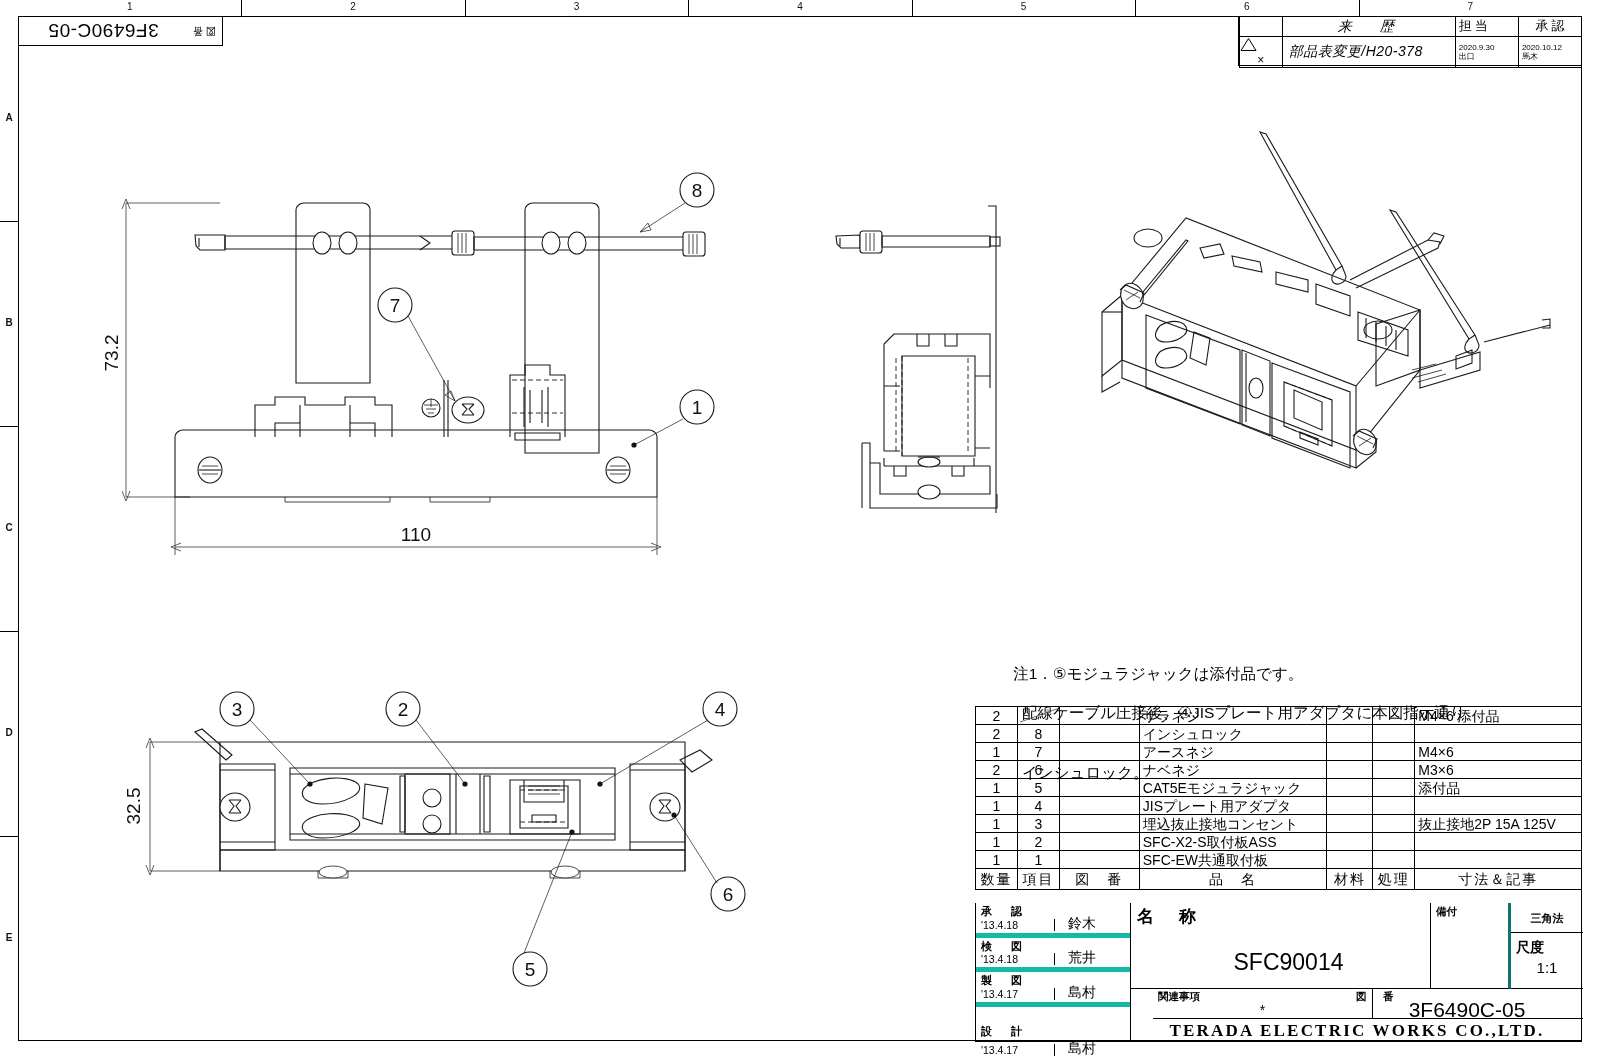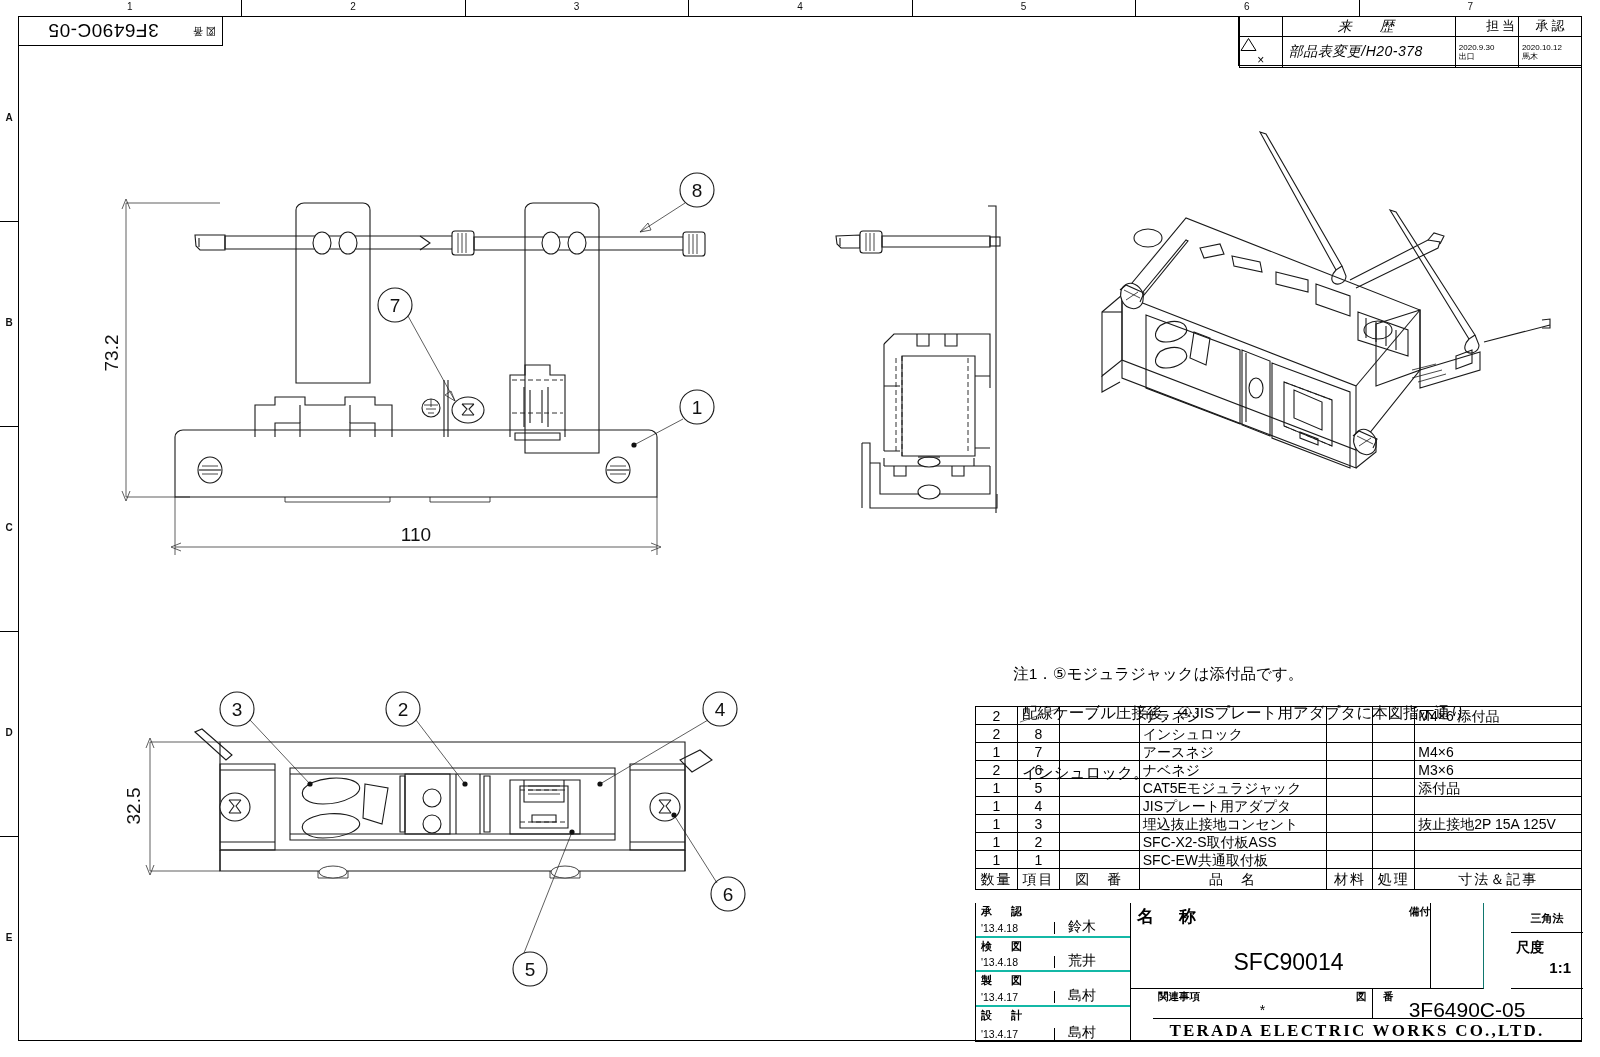--- a/index.html
+++ b/index.html
@@ -118,24 +118,24 @@
     border: 1px solid #000;
     border-top: none;
   }
   .tb-appr {
     position: absolute; left: 0; top: 0;
     width: 155px; height: 139px;
     border-right: 1px solid #000;
   }
   .tb-ar {
     position: relative; height: 34.7px;
-    border-bottom: 2px solid #14b8a6;
+    border-bottom: 5px solid #14b8a6;
     font-size: 11px;
   }
-  .tb-ar:last-child { border-bottom: none; }
+  .tb-ar:last-child { border-bottom: none; margin-top: 16px; }
   .tb-role {
     position: absolute; left: 5px; top: 1px;
     font-size: 11px; letter-spacing: 4px; font-weight: bold;
   }
   .tb-date {
     position: absolute; left: 5px; bottom: 2px;
     font-size: 10.5px;
   }
   .tb-sep {
     position: absolute; left: 78px; bottom: 2px;
@@ -175,38 +175,38 @@
   .tb-dno-val { position: absolute; left: 0; right: 0; top: 9px; text-align: center; font-size: 21px; }
   .tb-co {
     position: absolute; left: 155px; top: 116px;
     width: 452px; height: 23px;
     text-align: center;
     font-size: 17px; font-weight: bold; letter-spacing: 2.2px;
     line-height: 23px;
     font-family: "Liberation Serif", serif;
   }
   .tb-bi {
-    position: absolute; left: 428px; top: 0;
+    position: absolute; left: 455px; top: 0;
     width: 80px; height: 86px;
-    border-right: 1px solid #0f766e; border-bottom: 1px solid #000;
+    border-right: 3px solid #0f766e; border-bottom: 1px solid #000;
   }
   .tb-bi-lbl { position: absolute; left: 5px; top: 2px; font-size: 10.5px; font-weight: bold; }
   .tb-proj {
     position: absolute; left: 535px; top: 0;
     width: 72px; height: 30px;
     border-bottom: 1px solid #000;
     text-align: center; font-size: 11px; line-height: 30px; font-weight: bold;
   }
   .tb-scale {
     position: absolute; left: 535px; top: 30px;
     width: 72px; height: 56px;
     border-bottom: 1px solid #000;
   }
   .tb-scale-lbl { position: absolute; left: 5px; top: 6px; font-size: 14px; font-weight: bold; }
-  .tb-scale-val { position: absolute; left: 0; right: 12px; top: 26px; text-align: right; font-size: 15px; font-weight: bold; }
+  .tb-scale-val { position: absolute; left: 0; right: 0; top: 26px; text-align: center; font-size: 15px; }
 </style>
 </head>
 <body>
 
 <div id="sheet">
 
   <div class="frame-outer"></div>
 
   <div id="zone-top-host">
       <div class="zone-top" style="left: 119.714px; top: 1px;">1</div>
@@ -239,21 +239,21 @@
     <div class="tl-num">3F6490C-05</div>
     <div class="tl-lbl">図 番</div>
   </div>
 
   <div class="rev">
     <table>
       <tbody>
           <tr class="hdr">
         <td class="c-mark"></td>
         <td class="c-txt" style="text-align:center;letter-spacing:12px;">来    歴</td>
-        <td class="c-sm" style="text-align:right;font-size:13px;">担当</td>
+        <td class="c-sm" style="text-align:left;font-size:13px;">担当</td>
         <td class="c-sm" style="text-align:center;font-size:13px;">承認</td>
       </tr>
       <tr>
         <td class="c-mark">
           <svg class="tri-svg" width="17" height="15" viewBox="0 0 17 15">
             <path d="M8.5 1.5 L16 13.5 L1 13.5 Z" fill="none" stroke="#000" stroke-width="1"></path>
           </svg><span style="font-size:12px;vertical-align:middle;">×</span>
         </td>
         <td class="c-txt">部品表変更/H20-378</td>
         <td class="c-sm">

